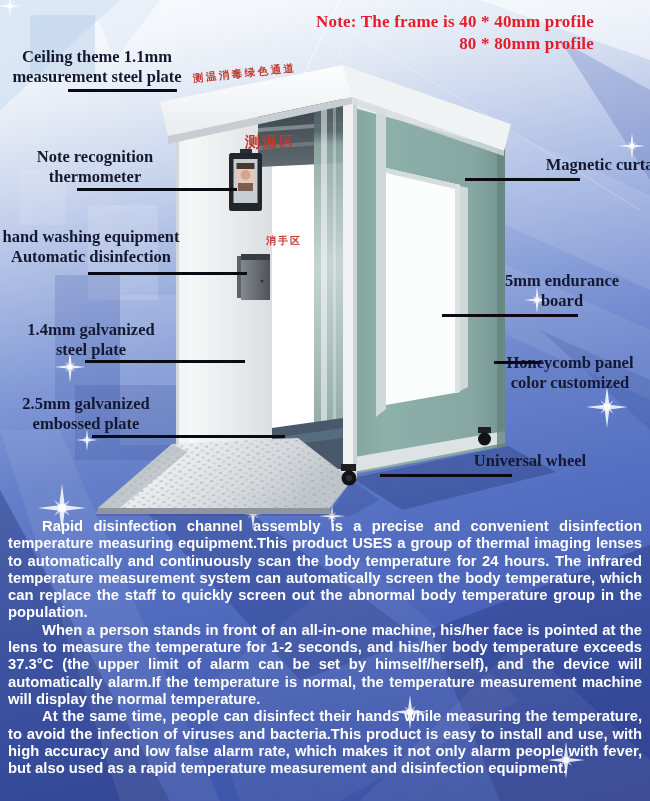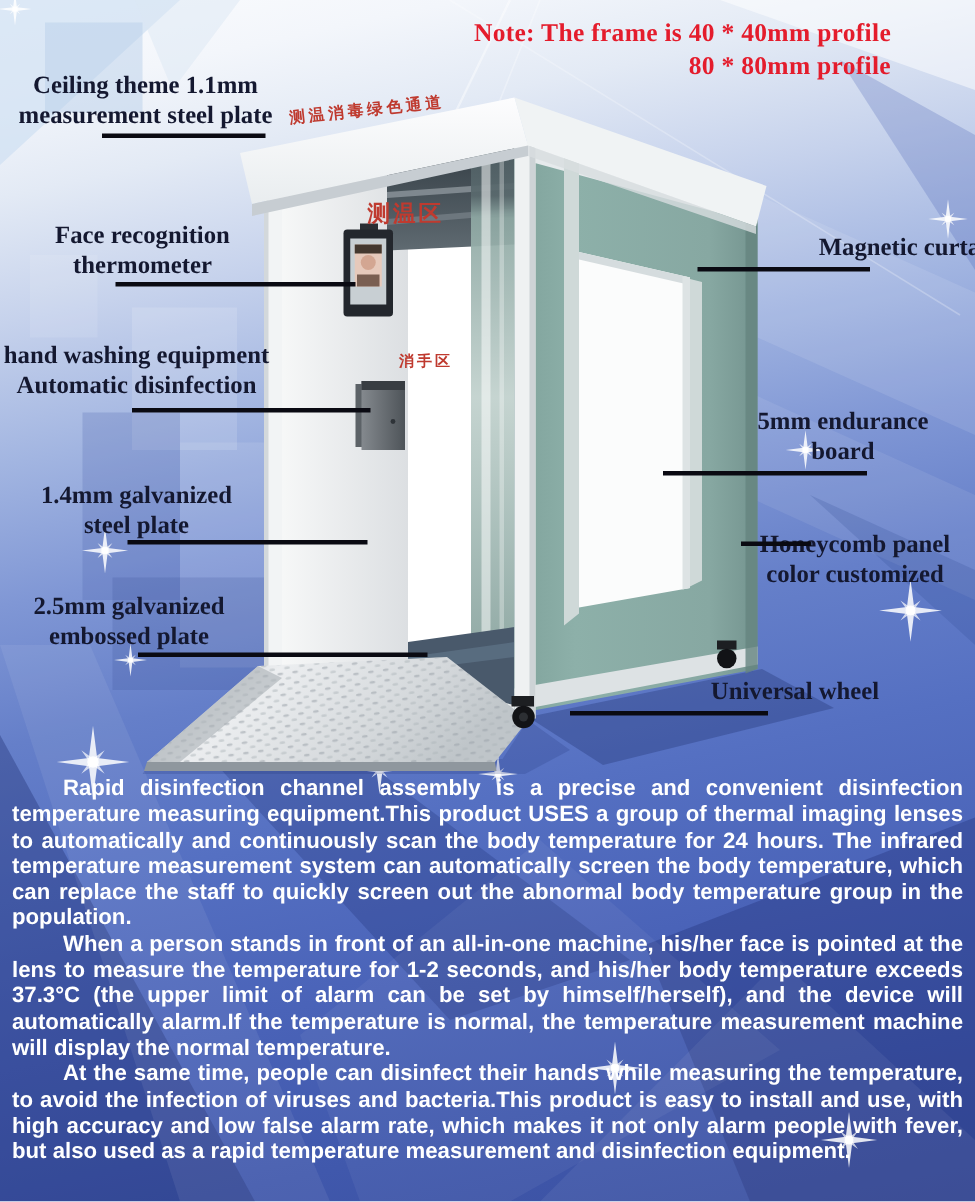--- a/index.html
+++ b/index.html
@@ -225,21 +225,21 @@
   <div class="note">
     <div>Note: The frame is 40 * 40mm profile</div>
     <div>80 * 80mm profile</div>
   </div>
 
   <div class="lbl" style="left:7px;top:47px;width:180px;">
     <span class="ln">Ceiling theme 1.1mm</span>
     <span class="ln">measurement steel plate</span>
   </div>
   <div class="lbl" style="left:15px;top:147px;width:160px;">
-    <span class="ln">Face recognition</span>
+    <span class="ln">Note recognition</span>
     <span class="ln">thermometer</span>
   </div>
   <div class="lbl" style="left:0px;top:227px;width:182px;">
     <span class="ln">hand washing equipment</span>
     <span class="ln">Automatic disinfection</span>
   </div>
   <div class="lbl" style="left:11px;top:320px;width:160px;">
     <span class="ln">1.4mm galvanized</span>
     <span class="ln">steel plate</span>
   </div>

